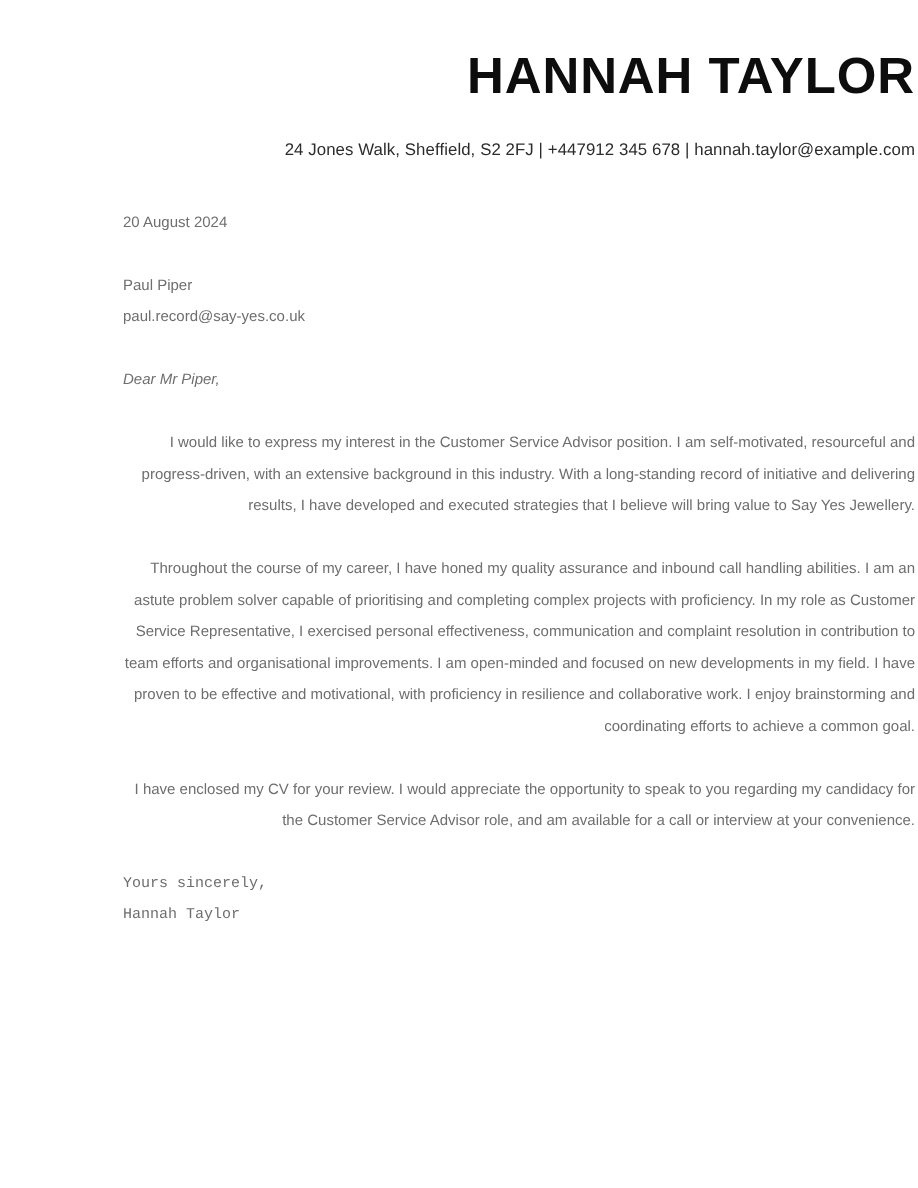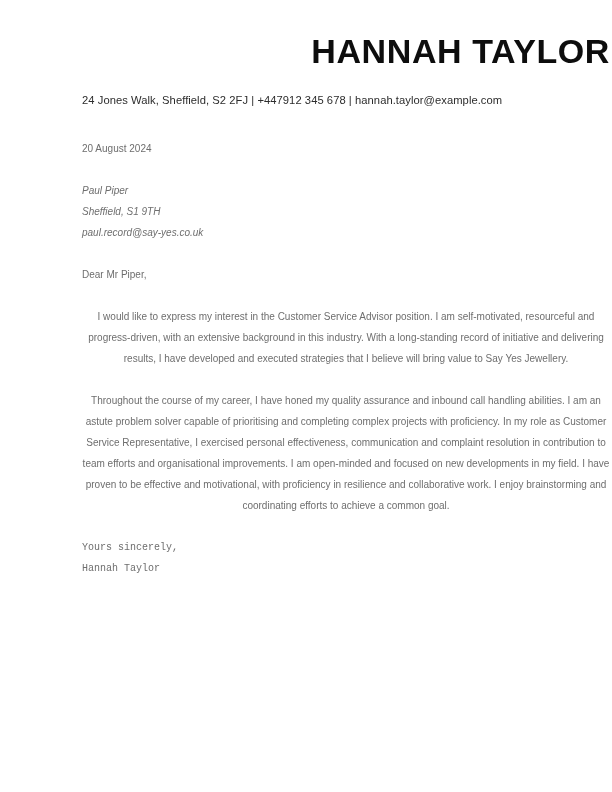--- a/index.html
+++ b/index.html
@@ -29,21 +29,21 @@
     font-size: 34px;
     font-weight: bold;
     letter-spacing: 0.6px;
     line-height: 1.08;
     color: #0d0d0d;
     white-space: nowrap;
   }
   .contact {
     margin: 0;
     padding-top: 23px;
-    text-align: left;
+    text-align: right;
     font-size: 11.2px;
     font-weight: normal;
     letter-spacing: 0.06px;
     line-height: 1.3;
     color: #2c2c2c;
     white-space: nowrap;
   }
 
   
   .body {
@@ -55,30 +55,30 @@
   .date {
     margin: 0;
     padding-top: 31px;
   }
   .recipient {
     margin: 0;
     padding-top: 21px;
   }
   .recipient .line {
     display: block;
-    font-style: italic;
   }
   .salutation {
     margin: 0;
     padding-top: 21px;
+    font-style: italic;
   }
   .para {
     margin: 0;
     padding-top: 21px;
-    text-align: center;
+    text-align: right;
   }
   .closing {
     margin: 0;
     padding-top: 21px;
     font-family: Liberation Mono, monospace;
   }
   .closing .line {
     display: block;
   }
 </style>
@@ -91,30 +91,30 @@
     <h1 class="name">HANNAH TAYLOR</h1>
     <p class="contact">24 Jones Walk, Sheffield, S2 2FJ  |  +447912 345 678  |  hannah.taylor@example.com</p>
   </div>
 
   <div class="body">
 
     <p class="date">20 August 2024</p>
 
     <div class="recipient">
       <span class="line">Paul Piper</span>
-      <span class="line">Sheffield, S1 9TH</span>
       <span class="line">paul.record@say-yes.co.uk</span>
     </div>
 
     <p class="salutation">Dear Mr Piper,</p>
 
     <p class="para">I would like to express my interest in the Customer Service Advisor position. I am self-motivated, resourceful and progress-driven, with an extensive background in this industry. With a long-standing record of initiative and delivering results, I have developed and executed strategies that I believe will bring value to Say Yes Jewellery.</p>
 
     <p class="para">Throughout the course of my career, I have honed my quality assurance and inbound call handling abilities. I am an astute problem solver capable of prioritising and completing complex projects with proficiency. In my role as Customer Service Representative, I exercised personal effectiveness, communication and complaint resolution in contribution to team efforts and organisational improvements. I am open-minded and focused on new developments in my field. I have proven to be effective and motivational, with proficiency in resilience and collaborative work. I enjoy brainstorming and coordinating efforts to achieve a common goal.</p>
 
+    <p class="para">I have enclosed my CV for your review. I would appreciate the opportunity to speak to you regarding my candidacy for the Customer Service Advisor role, and am available for a call or interview at your convenience.</p>
 
     <div class="closing">
       <span class="line">Yours sincerely,</span>
       <span class="line">Hannah Taylor</span>
     </div>
 
   </div>
 </div>
 
 </body></html>

